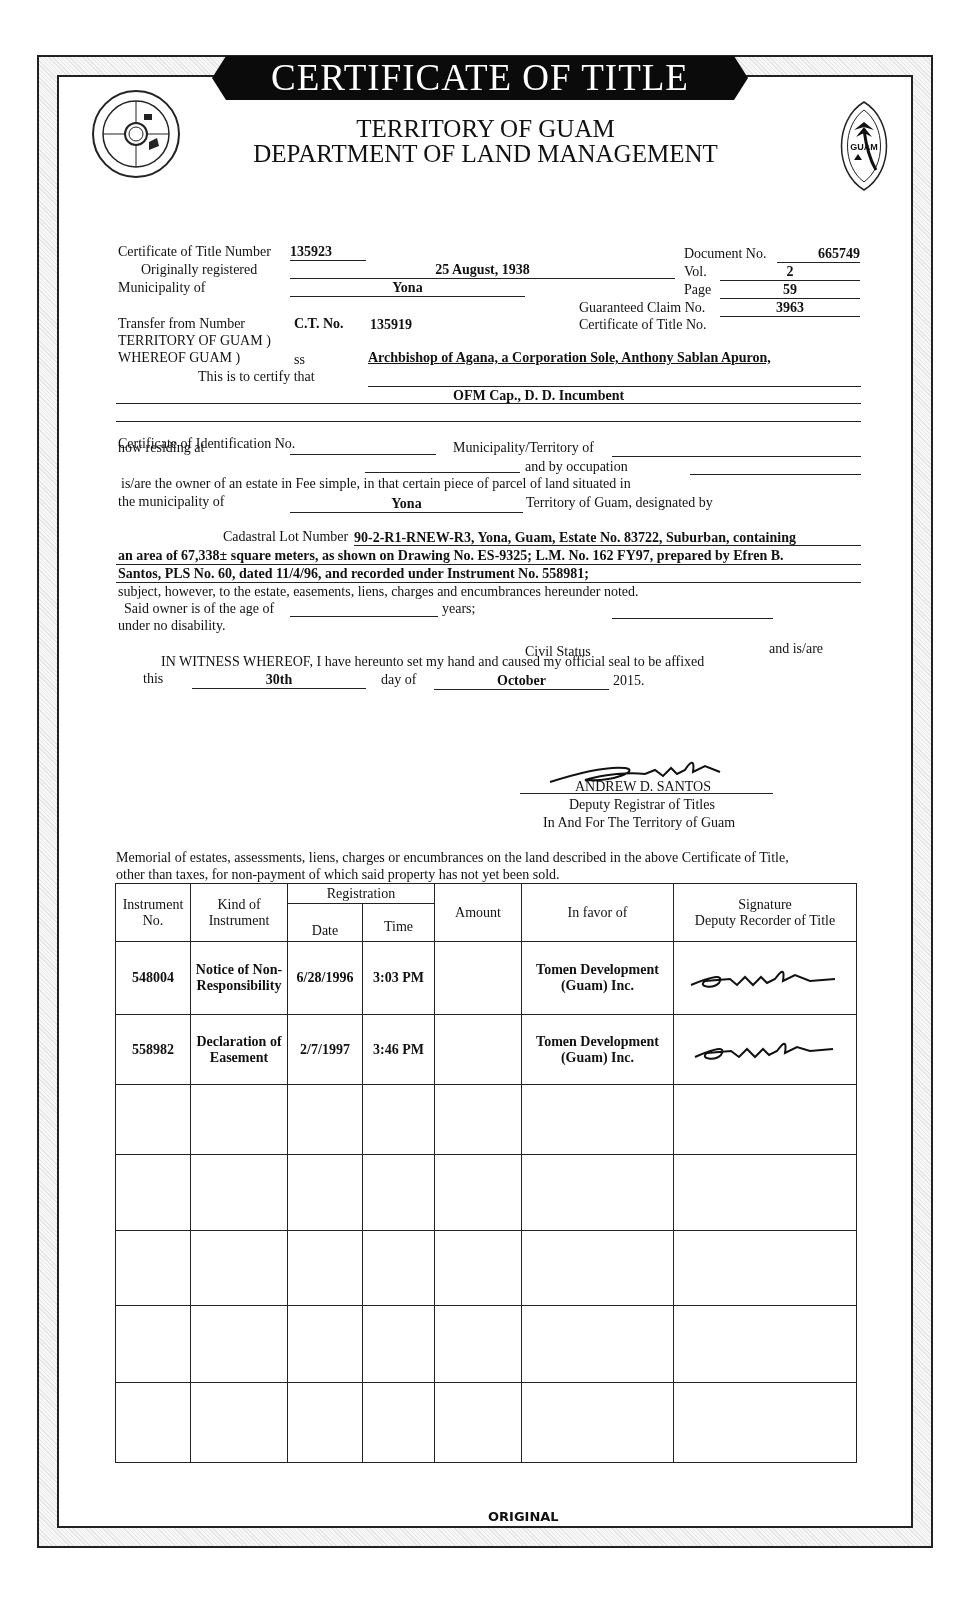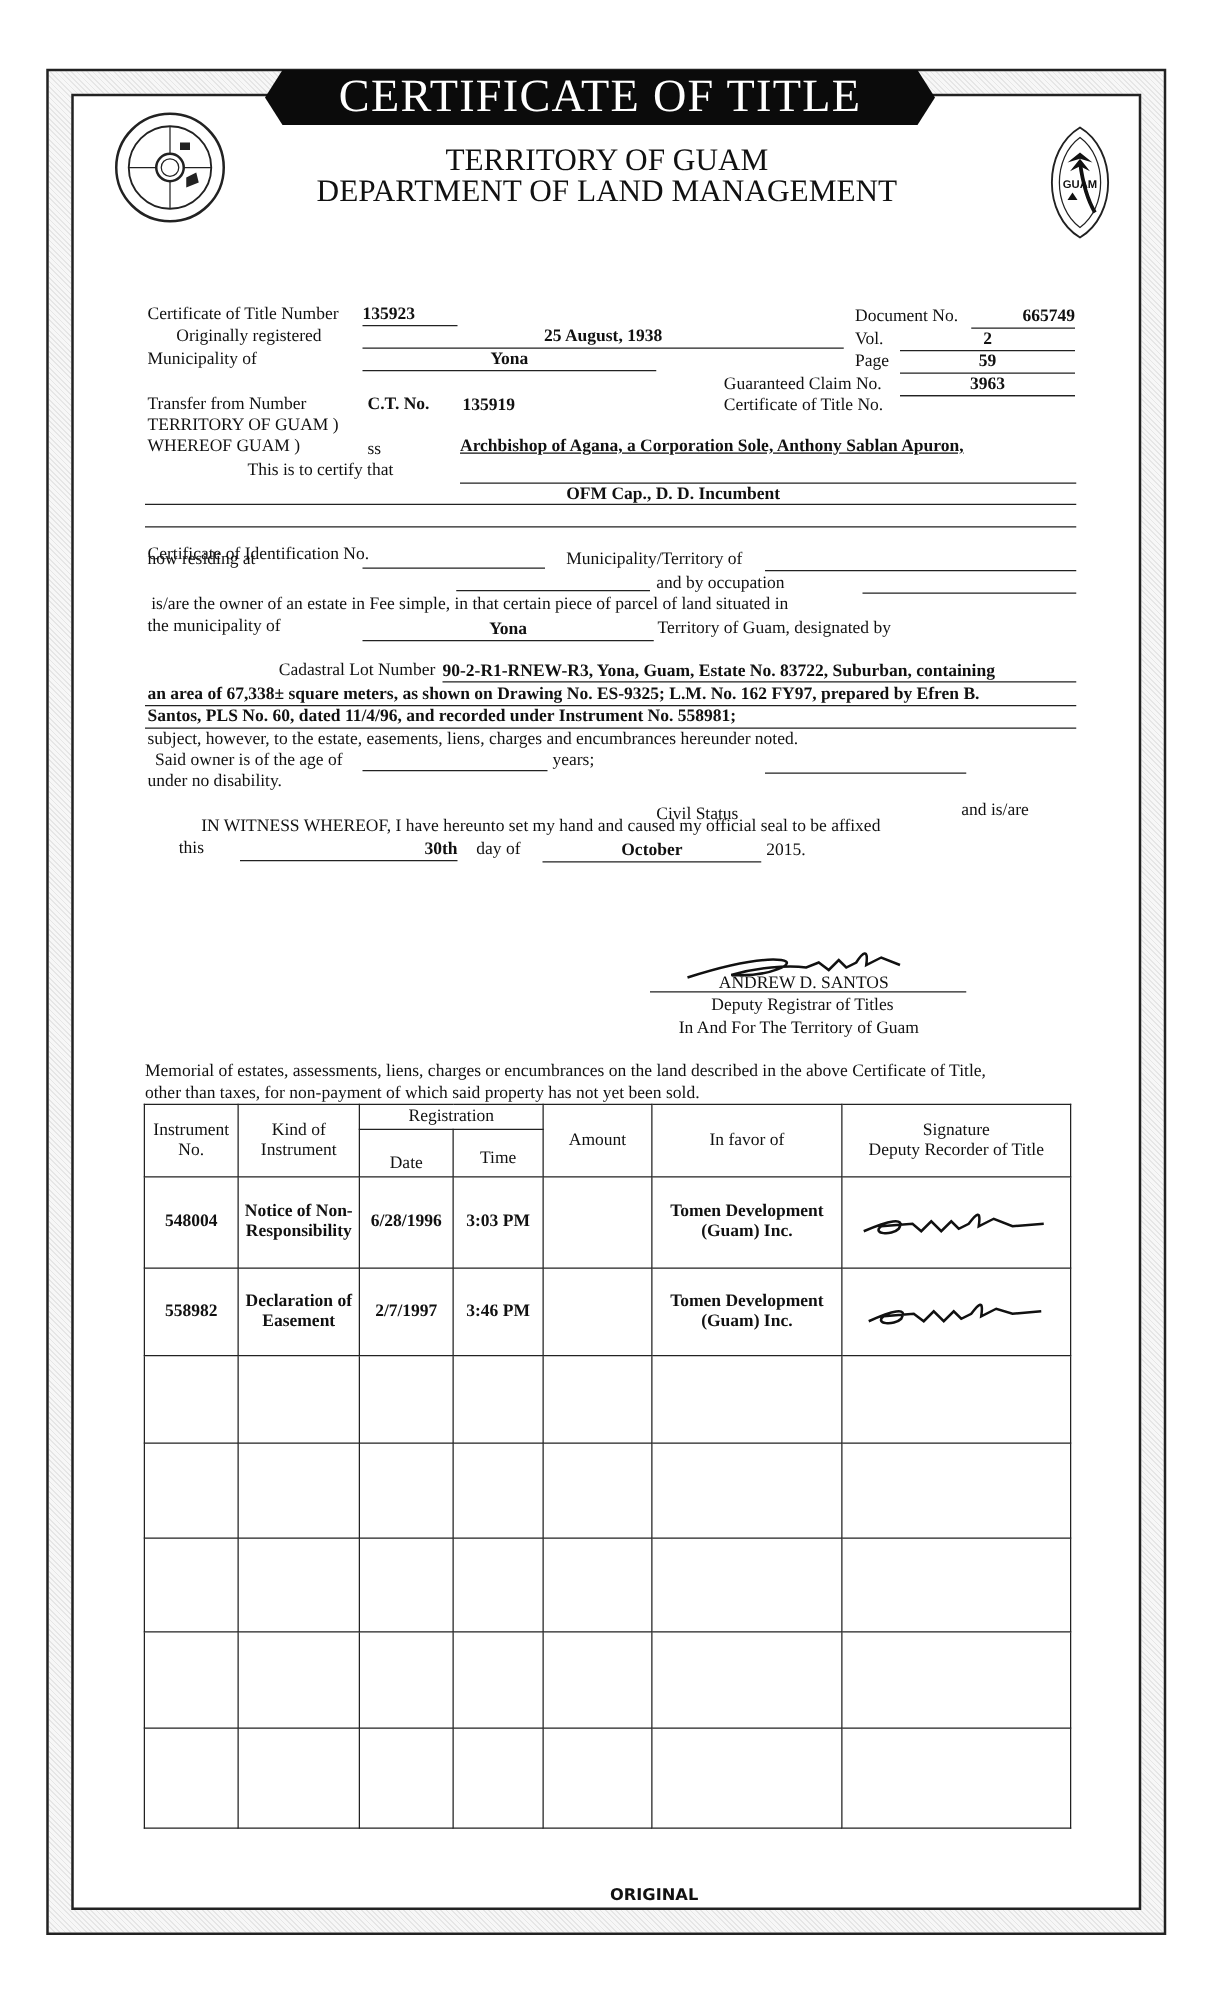--- a/index.html
+++ b/index.html
@@ -129,21 +129,21 @@
 <div class="abs lbl" style="left:124px;top:601px;">Said owner is of the age of</div>
 <div class="abs line" style="left:290px;top:616px;width:148px;"></div>
 <div class="abs lbl" style="left:442px;top:601px;">years;</div>
 <div class="abs lbl" style="left:525px;top:601px;margin-top:43px;">Civil Status</div>
 <div class="abs line" style="left:612px;top:618px;width:161px;"></div>
 <div class="abs lbl" style="left:769px;top:603px;margin-top:38px;">and is/are</div>
 <div class="abs lbl" style="left:118px;top:618px;">under no disability.</div>
 
 <div class="abs lbl" style="left:161px;top:654px;">IN WITNESS WHEREOF, I have hereunto set my hand and caused my official seal to be affixed</div>
 <div class="abs lbl" style="left:143px;top:671px;">this</div>
-<div class="abs ulbox" style="left:192px;top:671px;width:174px;text-align:right;">30th</div>
+<div class="abs ulbox" style="left:192px;top:671px;width:174px;">30th</div>
 <div class="abs lbl" style="left:381px;top:672px;">day of</div>
 <div class="abs ulbox" style="left:434px;top:672px;width:175px;">October</div>
 <div class="abs lbl" style="left:613px;top:673px;">2015.</div>
 
 <div class="abs" style="left:545px;top:752px;">
   <svg width="180" height="36" viewBox="0 0 180 36">
     <path d="M5 30 C30 22 60 14 80 16 C95 18 70 30 40 28 C60 22 85 20 100 22 L110 18 L118 24 L126 16 L132 22 L140 18 C145 10 150 6 148 20 L160 14 L175 20" stroke="#111" stroke-width="2" fill="none"></path>
   </svg>
 </div>
 <div class="abs lbl" style="left:575px;top:779px;">ANDREW D. SANTOS</div>

